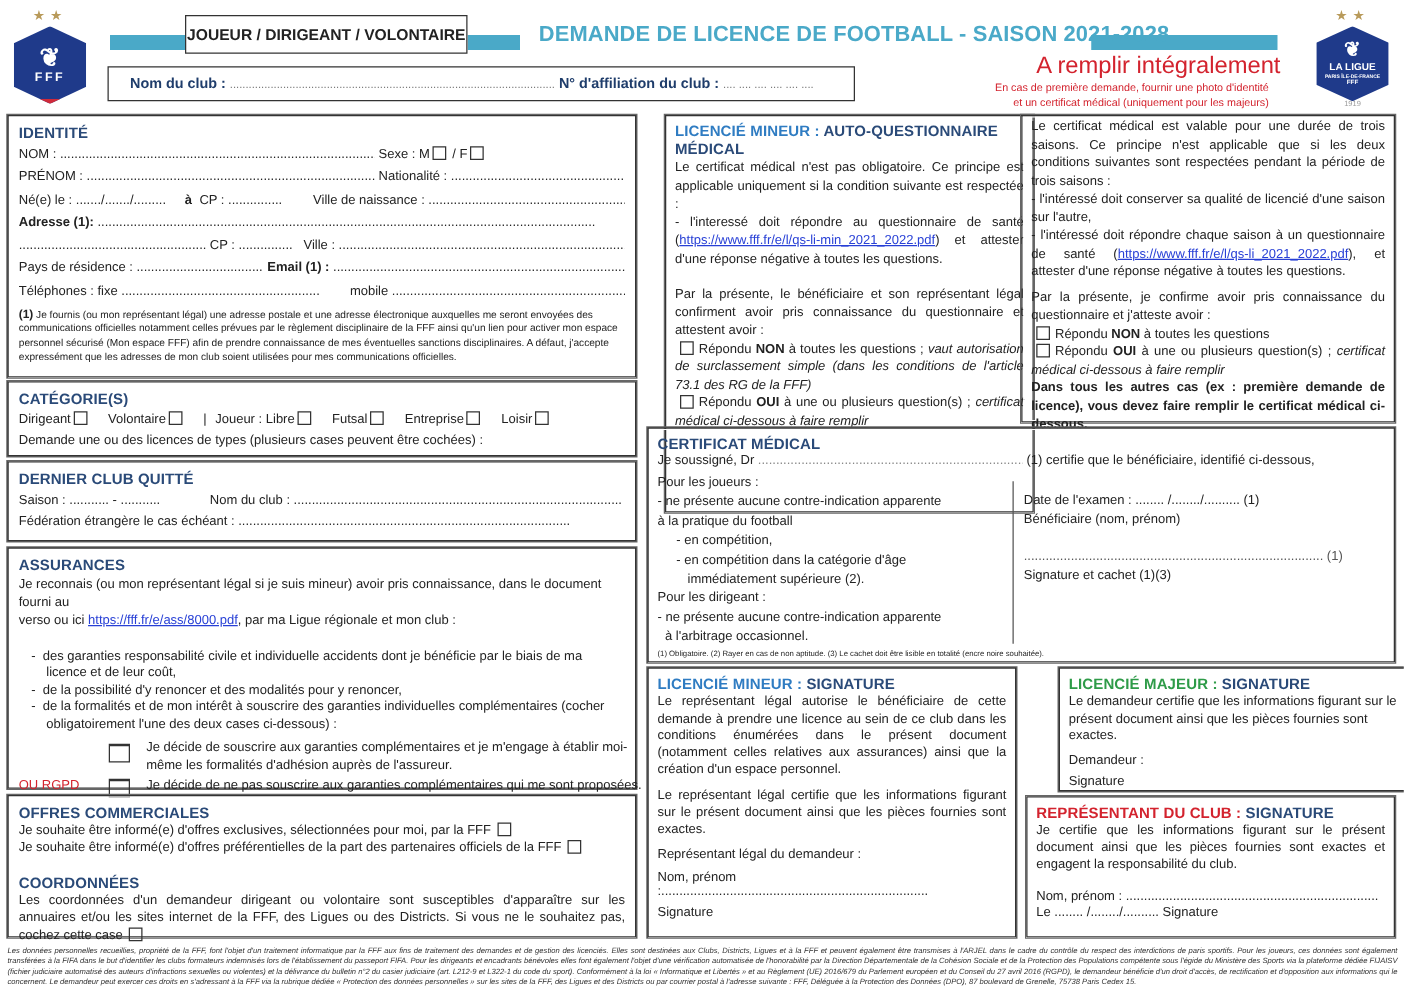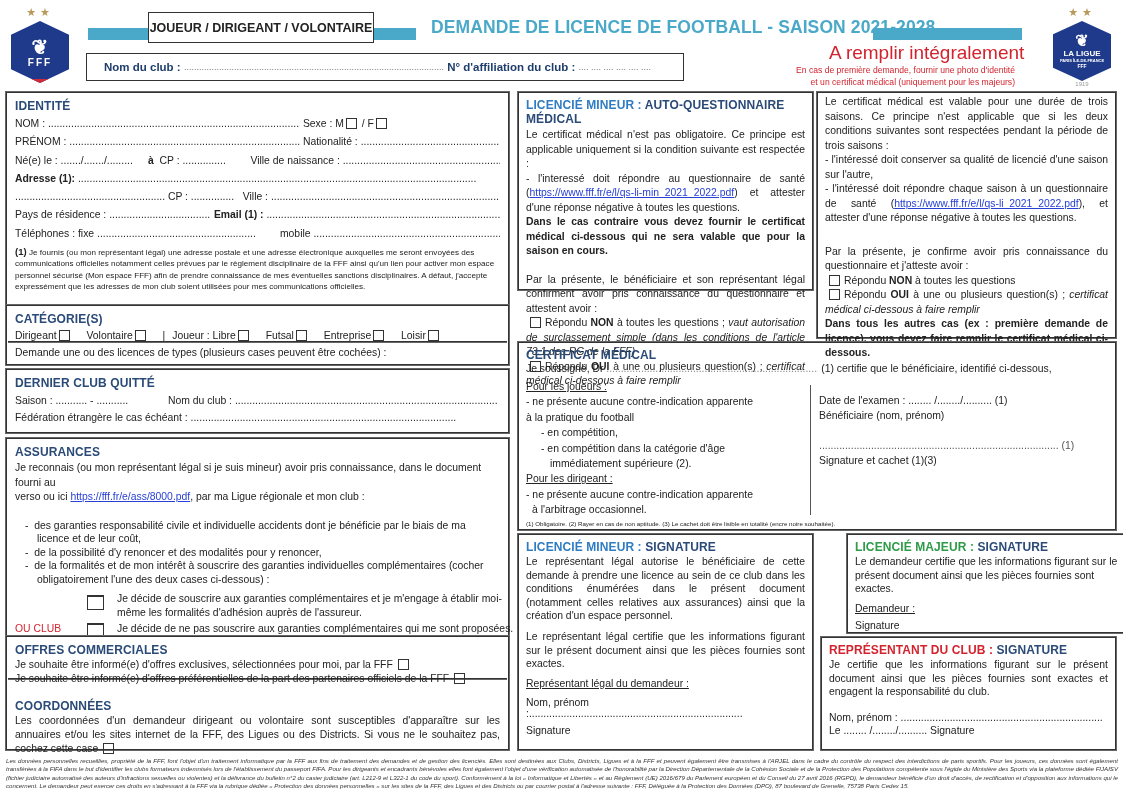--- a/index.html
+++ b/index.html
@@ -23,21 +23,21 @@
 .remplir{position:absolute;left:829px;top:42px;font-size:19px;color:#d3232e}
 .remplir-sub{position:absolute;right:108px;top:64px;font-size:8.6px;color:#d3232e;text-align:right;line-height:12px}
 .box{position:absolute;border:1.5px solid #333;box-shadow:inset 0 0 0 1px #fff,0 0 0 1px #666}
 .box .in{position:absolute;inset:3px 8px}
 h3{font-size:12px;font-weight:bold;color:#2a4a78;margin:3px 0 2px;letter-spacing:.1px}
 .line{line-height:18.3px;white-space:nowrap}
 .cb{display:inline-block;width:11px;height:11px;border:1px solid #333;vertical-align:-2px;margin:0 2px}
 .cb-lg{display:inline-block;width:17px;height:15px;border:1.8px solid #333;border-top-width:2.5px}
 .b{font-weight:bold}
 .i{font-style:italic}
-.u{text-decoration:underline}
+.u{}
 .link{color:#2840d6;text-decoration:underline}
 .small{font-size:8.2px;line-height:11.5px}
 .just{text-align:justify;line-height:14.5px}
 .red{color:#d3232e}
 .green{color:#2e9b48}
 .blue{color:#2a4a78}
 .lblue{color:#2f7cc2}
 .footer{position:absolute;left:6px;top:757px;width:1112px;font-size:6.1px;font-style:italic;line-height:8.4px;color:#333;text-align:justify}
 .vbar{position:absolute;border-left:1.5px solid #555}
 .ul-dots{color:#888}
@@ -78,21 +78,21 @@
   <div class="stars">★★</div>
   <div class="shield" style="height:60px">
     <span class="rooster" style="font-size:16px;line-height:16px">❦</span>
     <span class="lig">LA LIGUE</span>
     <span class="sub">PARIS ÎLE-DE-FRANCE</span>
     <span class="sub" style="font-size:5px">FFF</span>
   </div>
   <div class="year">1919</div>
 </div>
 
-<div class="box" style="left:6px;top:92px;width:503px;height:250px;">
+<div class="box" style="left:6px;top:92px;width:503px;height:210px;">
   <div class="in">
     <h3>IDENTITÉ</h3>
     <div class="line">
       <span style="display:inline-block;width:285px;overflow:hidden;vertical-align:bottom">NOM : ...............................................................................................</span>
       <span>Sexe : M</span><span class="cb"></span>
       <span>/ F</span><span class="cb"></span>
     </div>
     <div class="line" style="overflow:hidden">
       <span style="display:inline-block;width:285px;overflow:hidden;vertical-align:bottom">PRÉNOM : ..........................................................................................</span>
       <span>Nationalité : .......................................................</span>
@@ -150,73 +150,72 @@
   <div class="in">
     <h3>DERNIER CLUB QUITTÉ</h3>
     <div class="line" style="overflow:hidden;line-height:17px">
       <span style="display:inline-block;width:150px">Saison : ........... - ...........</span>
       <span>Nom du club : ...........................................................................................</span>
     </div>
     <div class="line" style="overflow:hidden;line-height:17px">Fédération étrangère le cas échéant : ............................................................................................</div>
   </div>
 </div>
 
-<div class="box" style="left:6px;top:438px;width:503px;height:241px;">
+<div class="box" style="left:6px;top:438px;width:503px;height:193px;">
   <div class="in">
     <h3>ASSURANCES</h3>
     <div style="line-height:14.5px">
       <span>Je reconnais (ou mon représentant légal si je suis mineur) avoir pris connaissance, dans le document fourni au</span><br>
       <span>verso ou ici</span>
       <span class="link">https://fff.fr/e/ass/8000.pdf</span><span>, par ma Ligue régionale et mon club :</span>
     </div>
     <ul style="list-style:none;margin:14px 0 0 10px;line-height:13.5px">
       <li style="padding-left:12px;text-indent:-12px;margin-bottom:0">-&nbsp;&nbsp;<span>des garanties responsabilité civile et individuelle accidents dont je bénéficie par le biais de ma licence et de leur coût,</span></li>
       <li style="padding-left:12px;text-indent:-12px">-&nbsp;&nbsp;<span>de la possibilité d'y renoncer et des modalités pour y renoncer,</span></li>
       <li style="padding-left:12px;text-indent:-12px">-&nbsp;&nbsp;<span>de la formalités et de mon intérêt à souscrire des garanties individuelles complémentaires (cocher obligatoirement l'une des deux cases ci-dessous) :</span></li>
     </ul>
     <div style="position:relative;margin-top:6px;height:30px">
       <span class="cb-lg abs" style="left:72px;top:3px"></span>
       <div class="abs" style="left:102px;top:0;width:400px;line-height:14px">Je décide de souscrire aux garanties complémentaires et je m'engage à établir moi-même les formalités  d'adhésion auprès de l'assureur.</div>
     </div>
     <div style="position:relative;height:16px">
-      <span class="red abs" style="left:0;top:1px">OU CLUB</span>
+      <span class="red abs" style="left:0;top:1px">OU RGPD</span>
       <span class="cb-lg abs" style="left:72px;top:1px"></span>
       <div class="abs" style="left:102px;top:0;line-height:14px;white-space:nowrap">Je décide de ne pas souscrire aux garanties complémentaires qui me sont proposées.</div>
     </div>
   </div>
 </div>
 
 <div class="box" style="left:6px;top:636px;width:503px;height:114px;padding-left:35px;">
   <div class="in">
     <h3 style="margin-bottom:1px">OFFRES COMMERCIALES</h3>
     <div style="line-height:13.5px"><span>Je souhaite être informé(e) d'offres exclusives, sélectionnées pour moi, par la FFF</span> <span class="cb"></span></div>
     <div style="line-height:13.5px"><span>Je souhaite être informé(e) d'offres préférentielles de la part des partenaires officiels de la FFF</span> <span class="cb"></span></div>
     <h3 style="margin-top:14px;margin-bottom:1px">COORDONNÉES</h3>
     <div style="line-height:14px;text-align:justify"><span>Les coordonnées d'un demandeur dirigeant ou volontaire sont susceptibles d'apparaître sur les annuaires et/ou les sites internet de la FFF, des Ligues ou des Districts.  Si vous ne le souhaitez pas, cochez cette case</span> <span class="cb"></span></div>
   </div>
 </div>
 
-<div class="box" style="left:518px;top:92px;width:295px;height:198px;">
+<div class="box" style="left:532px;top:92px;width:295px;height:318px;">
   <div class="in" style="inset:2px 7px">
     <h3 style="margin-bottom:2px"><span class="lblue">LICENCIÉ MINEUR :</span> <span class="blue">AUTO-QUESTIONNAIRE MÉDICAL</span></h3>
     <div class="just">Le certificat médical n'est pas obligatoire. Ce principe est applicable uniquement si la condition suivante est respectée :</div>
     <div class="just"><span>- l'interessé  doit répondre au questionnaire de santé (</span><span class="link">https://www.fff.fr/e/l/qs-li-min_2021_2022.pdf</span><span>) et attester d'une réponse négative à toutes les questions.</span></div>
-    <div class="just b">Dans le cas contraire vous devez fournir le certificat médical ci-dessous qui ne sera valable que pour la saison en cours.</div>
     <div class="just" style="margin-top:14px">Par la présente, le bénéficiaire et son représentant légal confirment avoir pris connaissance du questionnaire et attestent avoir :</div>
     <div class="just"><span class="cb" style="margin-left:4px;margin-right:4px"></span><span>Répondu</span> <span class="b">NON</span> <span>à toutes les questions ;</span> <span class="i">vaut autorisation de surclassement simple (dans les conditions de l'article 73.1 des RG de la FFF)</span></div>
     <div class="just"><span class="cb" style="margin-left:4px;margin-right:4px"></span><span>Répondu</span> <span class="b">OUI</span> <span>à une ou plusieurs question(s) ;</span> <span class="i">certificat médical ci-dessous à faire remplir</span></div>
   </div>
 </div>
 
 <div class="box" style="left:817px;top:92px;width:299px;height:246px;">
   <div class="in" style="inset:2px 7px">
     <div class="just">Le certificat médical est valable pour une durée de trois saisons. Ce principe n'est applicable que si les deux conditions suivantes sont respectées pendant la période de trois saisons :</div>
     <div class="just">- l'intéressé doit conserver sa qualité de licencié d'une saison sur l'autre,</div>
     <div class="just"><span>- l'intéressé doit répondre chaque saison à un questionnaire de santé (</span><span class="link">https://www.fff.fr/e/l/qs-li_2021_2022.pdf</span><span>), et attester d'une réponse négative à toutes les questions.</span></div>
-    <div class="just" style="margin-top:19px">Par la présente, je confirme avoir pris connaissance du questionnaire et j'atteste avoir :</div>
+    <div class="just" style="margin-top:6px">Par la présente, je confirme avoir pris connaissance du questionnaire et j'atteste avoir :</div>
     <div class="just"><span class="cb" style="margin-left:4px;margin-right:4px"></span><span>Répondu</span> <span class="b">NON</span> <span>à toutes les questions</span></div>
     <div class="just"><span class="cb" style="margin-left:4px;margin-right:4px"></span><span>Répondu</span> <span class="b">OUI</span> <span>à une ou plusieurs question(s) ;</span> <span class="i">certificat médical ci-dessous à faire remplir</span></div>
     <div class="just b">Dans tous les autres cas (ex : première demande de licence), vous devez faire remplir le certificat médical ci-dessous.</div>
   </div>
 </div>
 
 <div class="box" style="left:518px;top:342px;width:598px;height:188px;">
   <div class="in" style="inset:2px 7px">
     <h3 style="margin-bottom:0">CERTIFICAT MÉDICAL</h3>
     <div class="line" style="line-height:14px;overflow:hidden">

